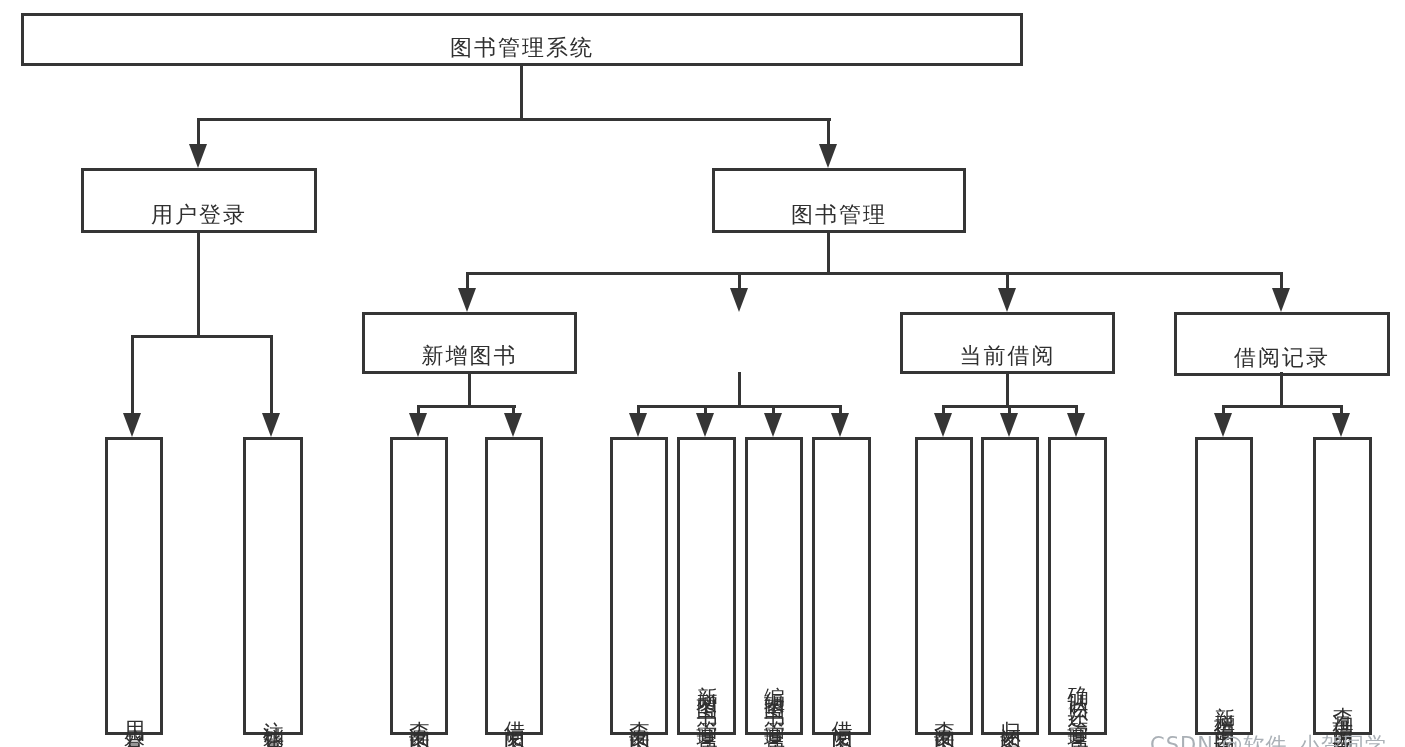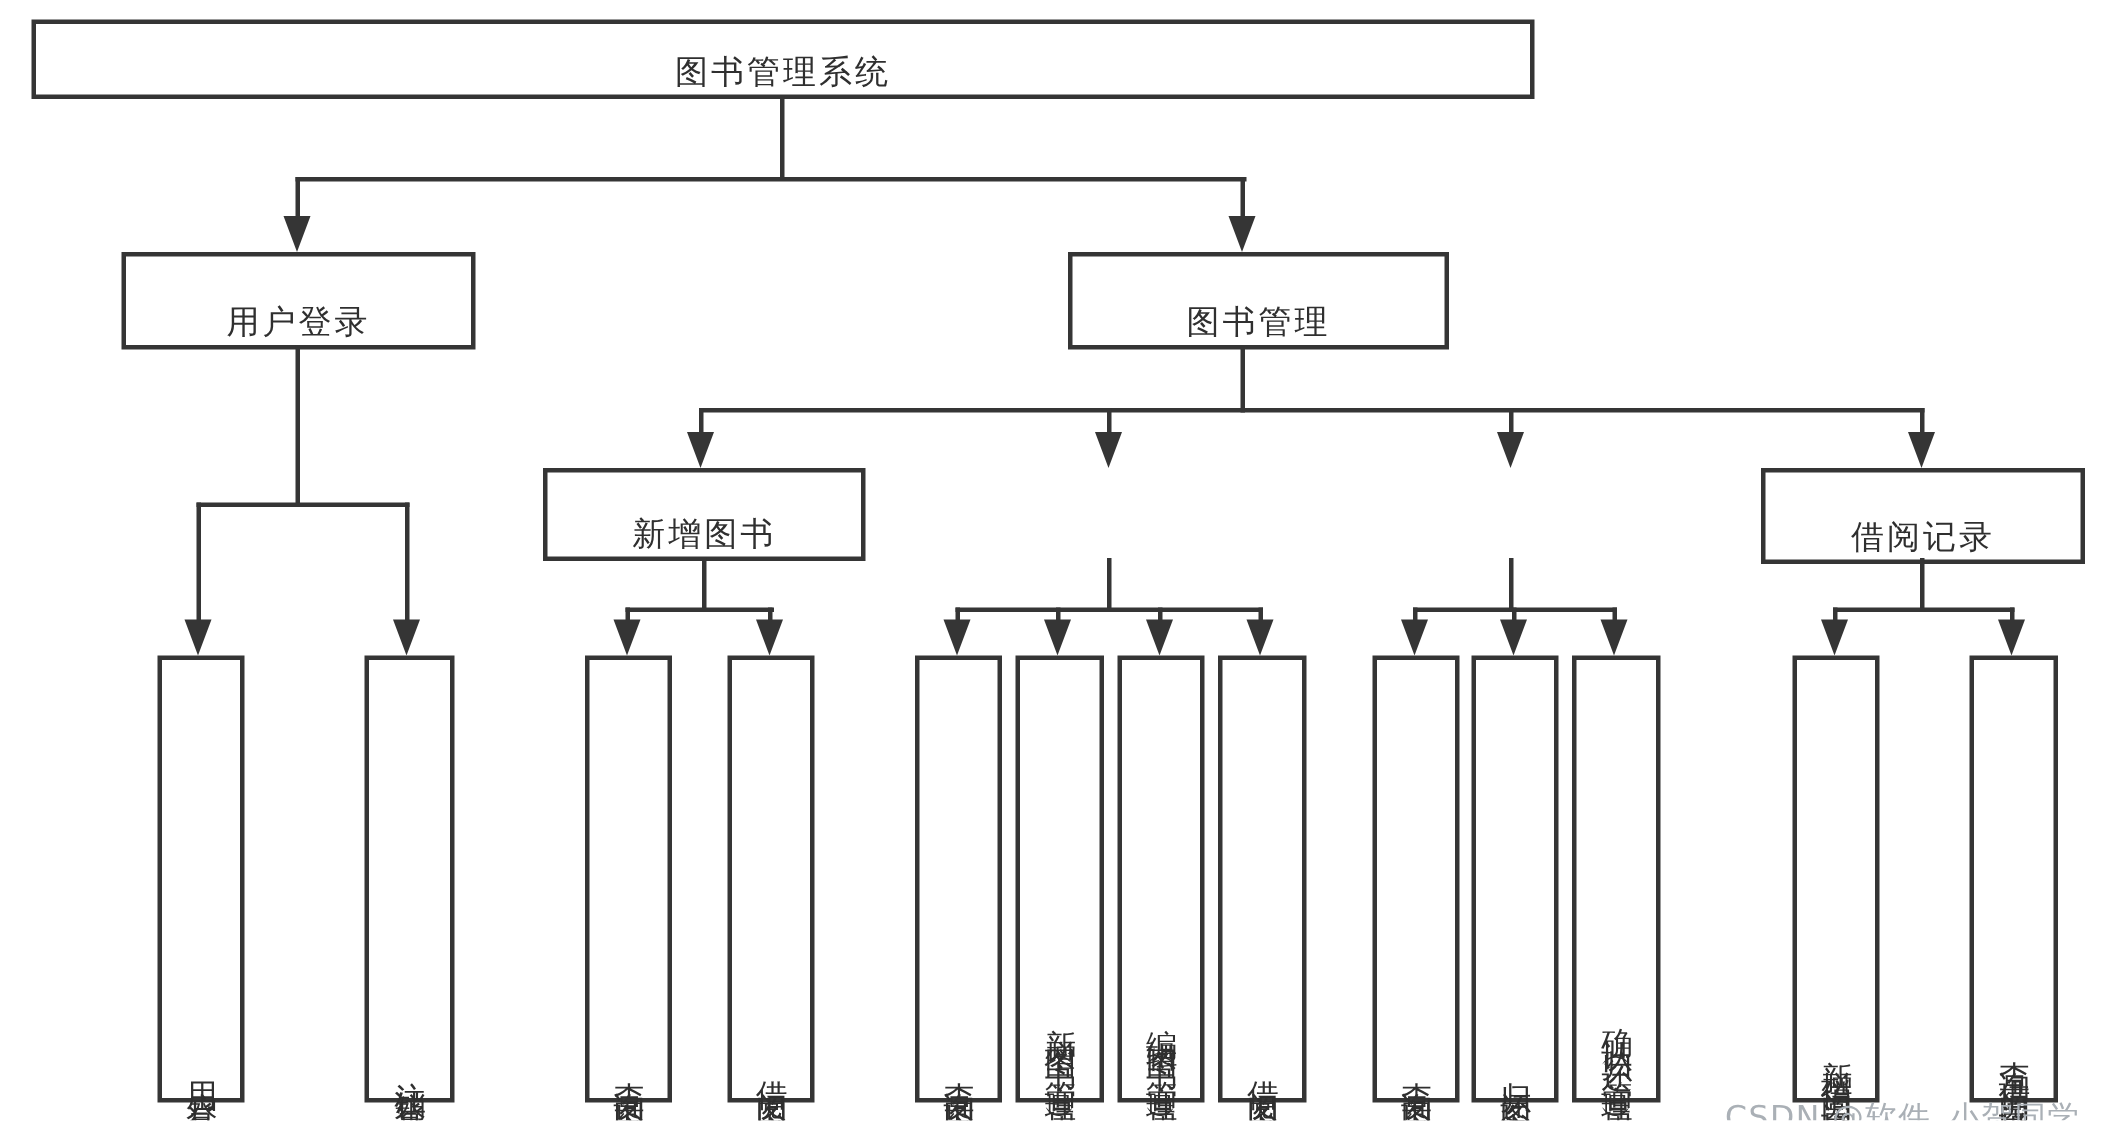--- a/index.html
+++ b/index.html
@@ -40,20 +40,23 @@
 
   <div class="box hbox" style="left:81px;top:168px;width:236px;height:65px;">
     <span>用户登录</span>
   </div>
   <div class="box hbox" style="left:712px;top:168px;width:254px;height:65px;">
     <span>图书管理</span>
   </div>
 
   <div class="box hbox" style="left:362px;top:312px;width:215px;height:62px;">
     <span>新增图书</span>
+  </div>
+  <div class="box hbox" style="left:900px;top:312px;width:215px;height:62px;">
+    <span>当前借阅</span>
   </div>
   <div class="box hbox" style="left:1174px;top:312px;width:216px;height:64px;">
     <span>借阅记录</span>
   </div>
 
   <div class="box vbox" style="left:105px;top:437px;width:58px;height:298px;">
     <span>用户登录</span>
   </div>
   <div class="box vbox" style="left:243px;top:437px;width:60px;height:298px;">
     <span>注销登录</span>

